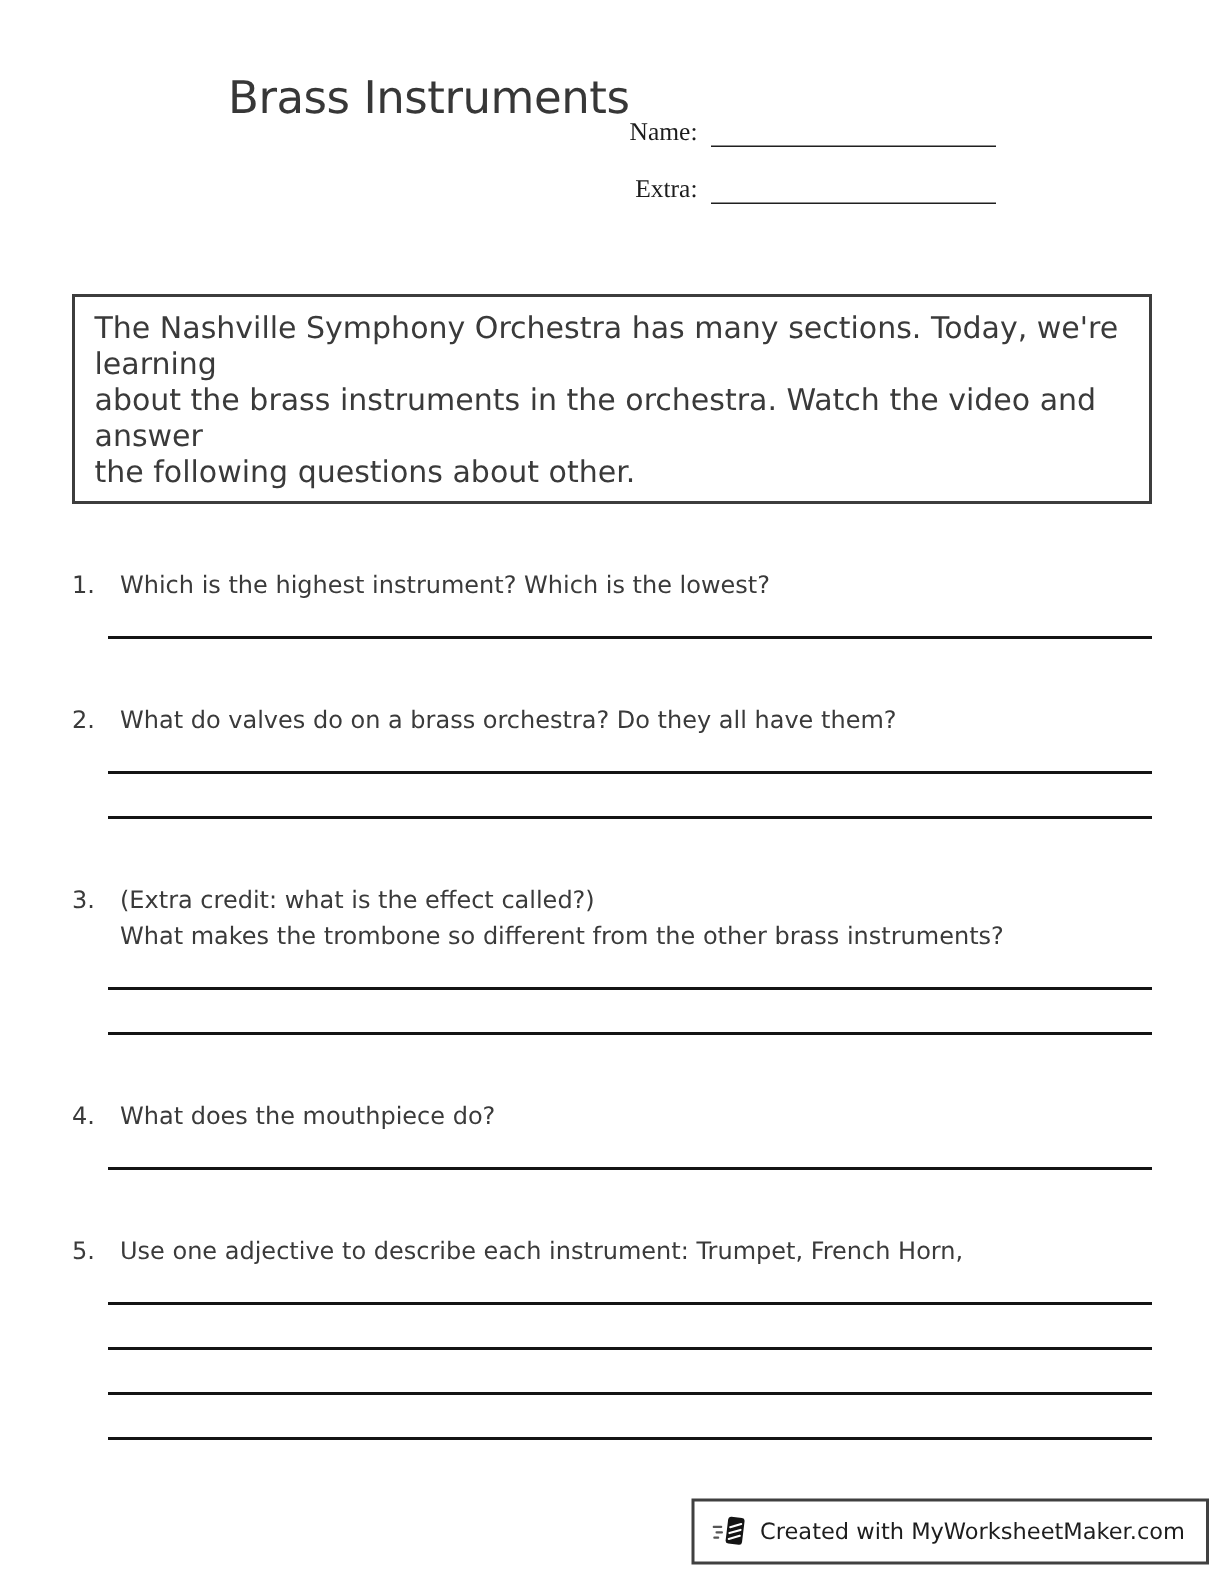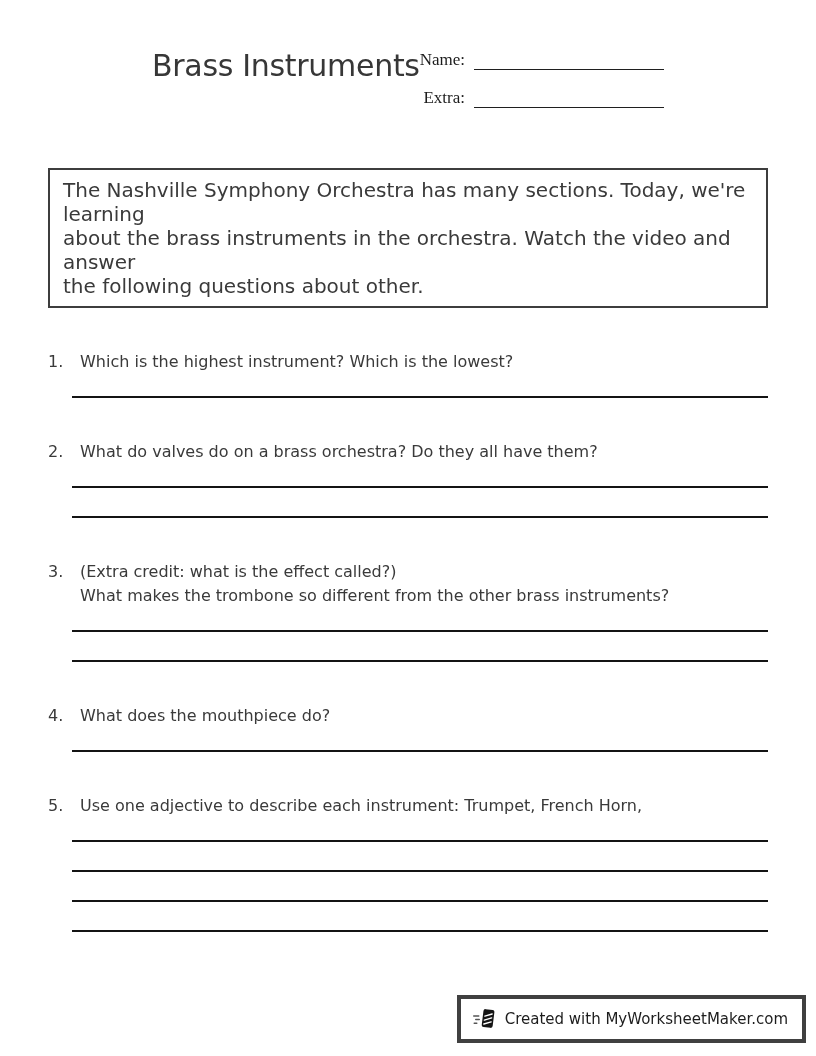--- a/index.html
+++ b/index.html
@@ -17,21 +17,21 @@
 
   
   .header {
     display:flex; justify-content:center; align-items:flex-start;
     padding-top:48px;
   }
   .title {
     font-size:30px; font-weight:400; color:#373737; letter-spacing:-0.3px;
     line-height:36px;
   }
-  .fields { font-family:"Liberation Serif", serif; font-size:17px; color:#1c1c1c; }
+  .fields { font-family:"Liberation Serif", serif; font-size:17px; color:#1c1c1c;margin-top:28px; }
   .field-row {
     display:flex; justify-content:flex-end; align-items:baseline;
     margin-bottom:14px; line-height:24px;
   }
   .field-row .label { margin-right:9px; }
   .blank {
     display:inline-block; width:190px;
     border-bottom:1.6px solid #1f1f1f;
     transform:translateY(5px);
   }
@@ -53,21 +53,21 @@
   .answer-line {
     height:30px;
     margin-left:-8px;
     border-bottom:2px solid #141414;
   }
 
   
   .credit-badge {
     position:absolute; right:10px; bottom:13px;
     display:flex; align-items:center; gap:8px;
-    border:4px solid #404040;
+    border:2px solid #404040;
     padding:8px 14px 8px 12px;
     background:#ffffff;
     font-size:15px; color:#1d1d1d;
   }
   .credit-badge svg { display:block; }
 </style>
 </head>
 <body>
 
 <div class="page">

